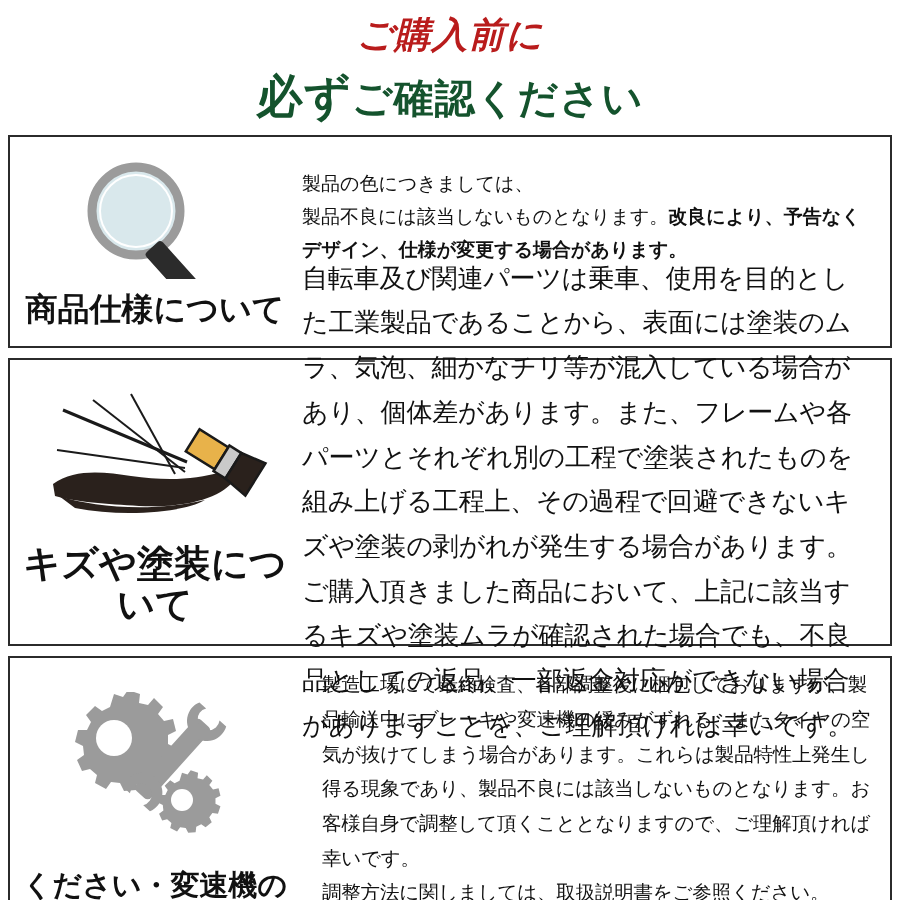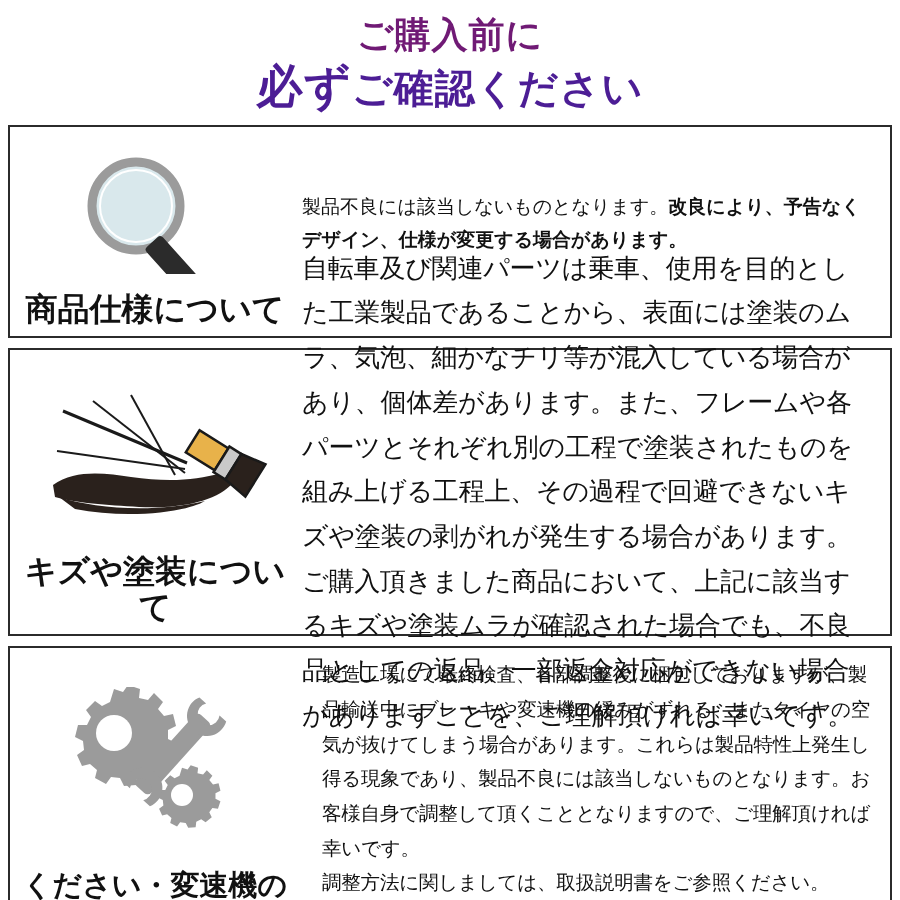--- a/index.html
+++ b/index.html
@@ -25,29 +25,30 @@
   
   .header {
     text-align: center;
     padding: 14px 0 10px 0;
   }
   .header .line1 {
     font-size: 36px;
     font-weight: 800;
     letter-spacing: 1px;
     line-height: 1.15;
-    color: #701a75;
+    color: #b91c1c;
+    font-style: italic;
   }
   .header .line2 {
     font-size: 40px;
     font-weight: 800;
     letter-spacing: 1px;
     line-height: 1.2;
-    color: #4c1d95;
-    margin-top: 4px;
+    color: #14532d;
+    margin-top: 14px;
   }
   .header .big {
     font-size: 46px;
     font-weight: 900;
   }
 
   
   .panel {
     border: 2px solid #2b2b2b;
     box-sizing: border-box;
@@ -57,21 +58,21 @@
     background: #fff;
   }
   .panel-icon {
     width: 290px;
     flex: 0 0 290px;
     position: relative;
     display: flex;
     flex-direction: column;
     justify-content: flex-start;
     align-items: center;
-    padding: 10px 6px 6px 6px;
+    padding: 10px 6px 16px 6px;
     box-sizing: border-box;
   }
   .panel-icon .art {
     flex: 1 1 auto;
     display: flex;
     align-items: center;
     justify-content: center;
     width: 100%;
   }
   .panel-title {
@@ -100,21 +101,21 @@
   #panel-spec .panel-title { font-size: 32px; }
   #panel-spec .panel-body { padding-top: 30px; align-items: flex-start; }
   #panel-spec .text {
     font-size: 19px;
     line-height: 1.75;
   }
   #panel-spec .text b { font-weight: 900; }
 
   
   #panel-paint { height: 288px; }
-  #panel-paint .panel-title { font-size: 32px; }
+  #panel-paint .panel-title { font-size: 37px; }
   #panel-paint .text {
     font-size: 26px;
     line-height: 1.72;
     letter-spacing: -0.2px;
   }
 
   
   #panel-brake { height: 268px; }
   #panel-brake .panel-title { font-size: 29px; line-height: 1.25; }
   #panel-brake .text {
@@ -144,21 +145,21 @@
             <circle cx="78" cy="50" r="44" fill="#d9e8ec" stroke="#9b9b9b" stroke-width="9"></circle>
             <circle cx="78" cy="50" r="36" fill="none" stroke="#ffffff" stroke-width="2"></circle>
             <rect x="104" y="78" width="22" height="62" rx="4" fill="#2b2b2b" transform="rotate(-42 115 109)"></rect>
           </g>
         </svg>
       </div>
       <div class="panel-title">商品仕様について</div>
     </div>
     <div class="panel-body">
       <p class="text">
-        <br>
+        <span>製品の色につきましては、</span><br>
         <span>製品不良には該当しないものとなります。</span><b>改良により、予告なくデザイン、仕様が変更する場合があります。</b>
       </p>
     </div>
   </div>
 
   <div class="panel" id="panel-paint">
     <div class="panel-icon">
       <div class="art">
         <svg width="240" height="160" viewBox="0 0 240 160" aria-hidden="true">
 

